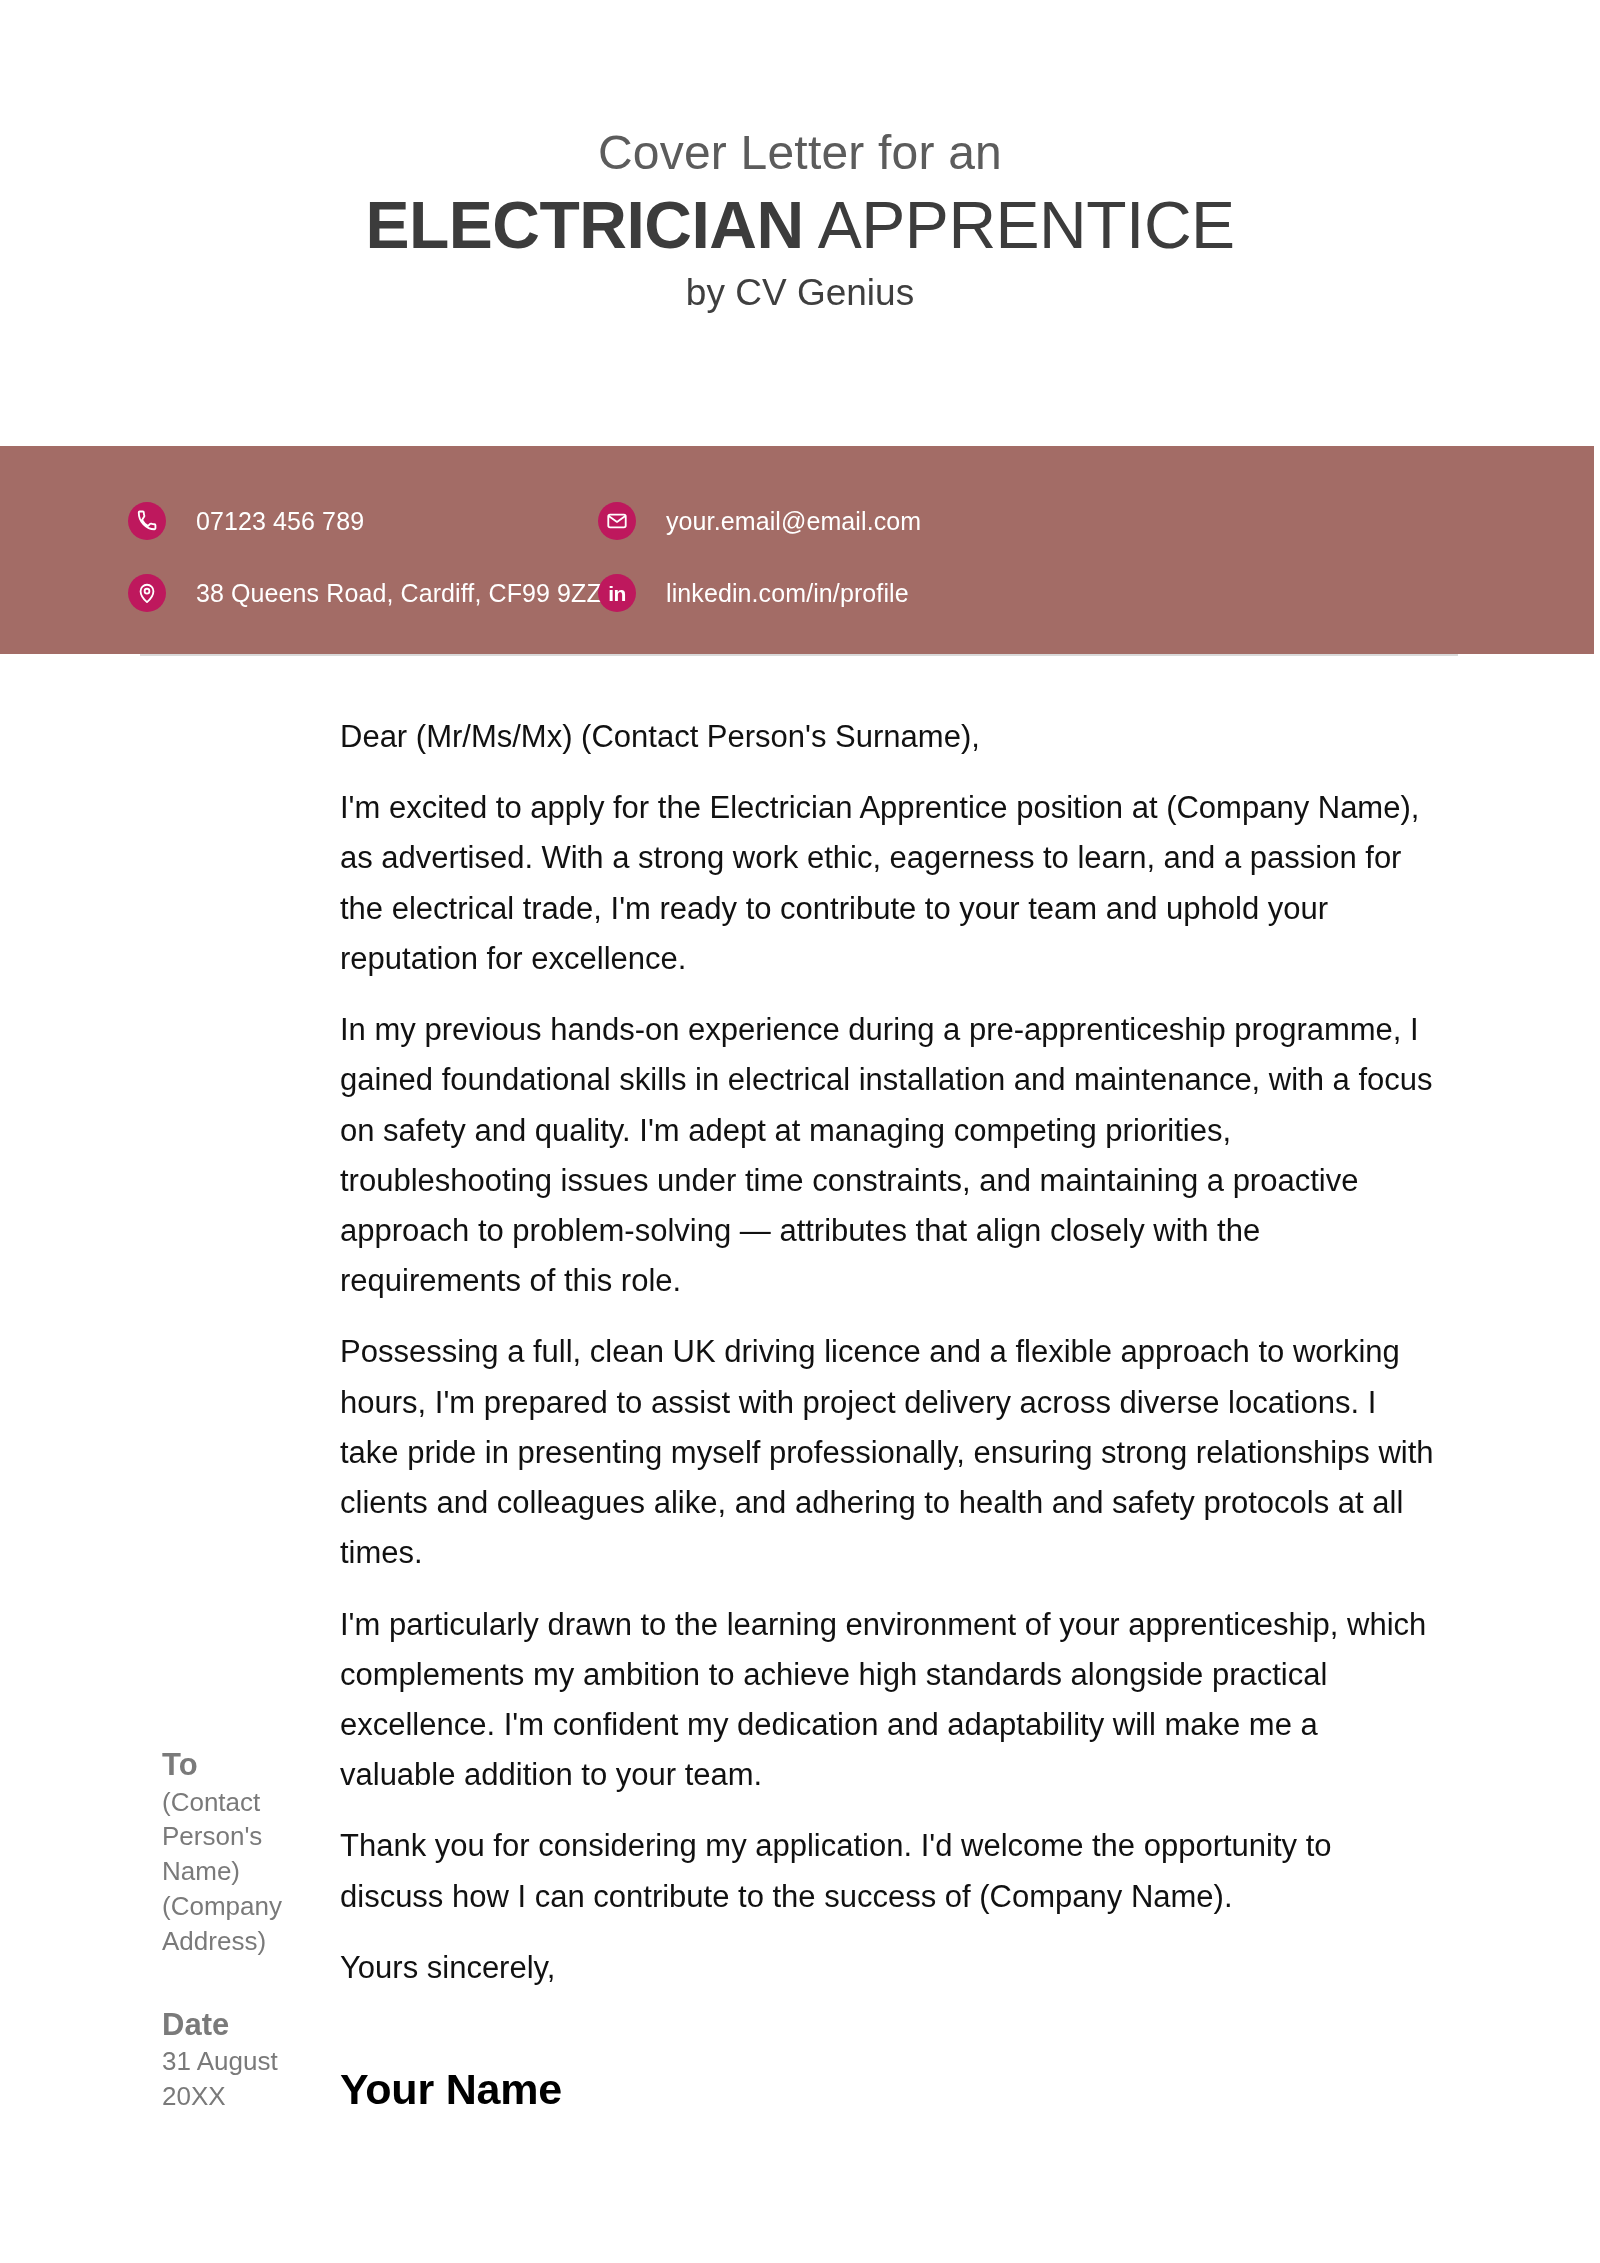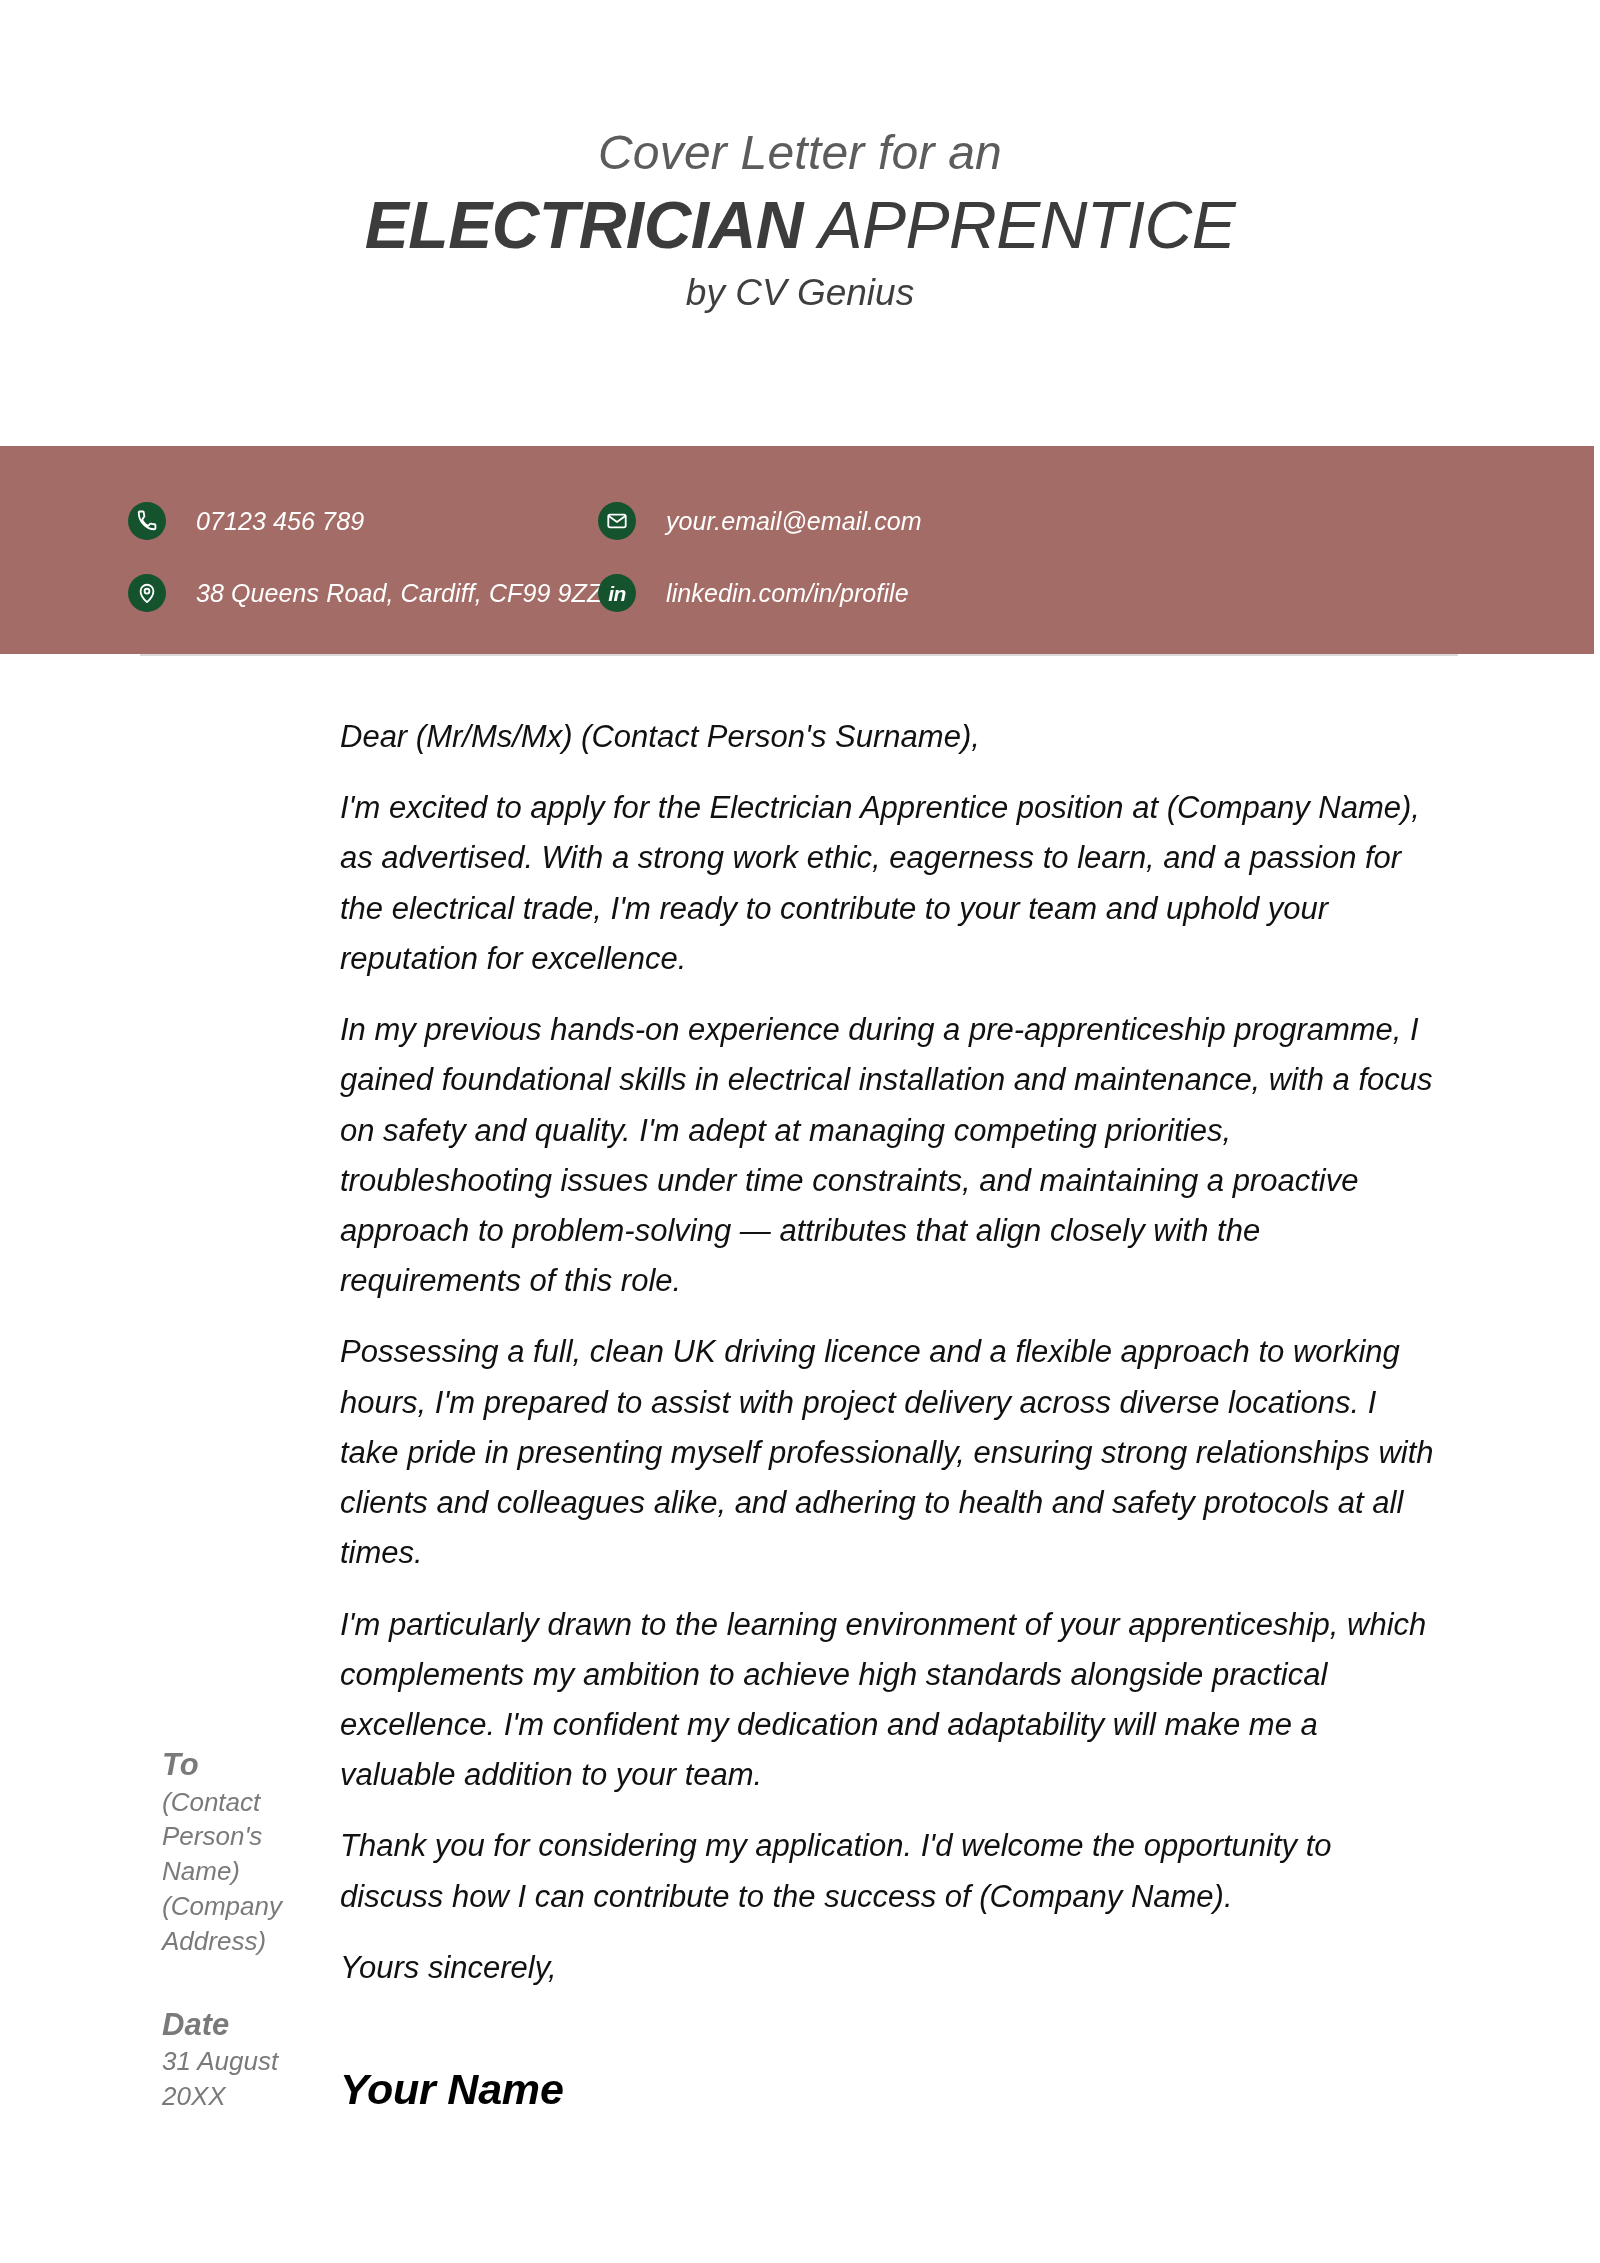--- a/index.html
+++ b/index.html
@@ -13,21 +13,20 @@
     font-family: "Liberation Sans", sans-serif;
     -webkit-font-smoothing: antialiased;
     overflow: hidden;
   }
 
   .page {
     position: relative;
     width: 1600px;
     height: 1716px;
     background: #ffffff;
-    font-style: italic;
   }
 
   
   .title-block {
     padding-top: 128px;
     text-align: center;
   }
   .title-kicker {
     font-size: 48px;
     font-weight: 400;
@@ -81,21 +80,21 @@
   .contact-item {
     display: flex;
     align-items: center;
     gap: 30px;
   }
   .contact-icon {
     flex: 0 0 auto;
     width: 38px;
     height: 38px;
     border-radius: 50%;
-    background: #14532d;
+    background: #be185d;
     display: flex;
     align-items: center;
     justify-content: center;
   }
   .contact-icon svg {
     display: block;
   }
   .contact-text {
     font-size: 25px;
     color: #ffffff;

